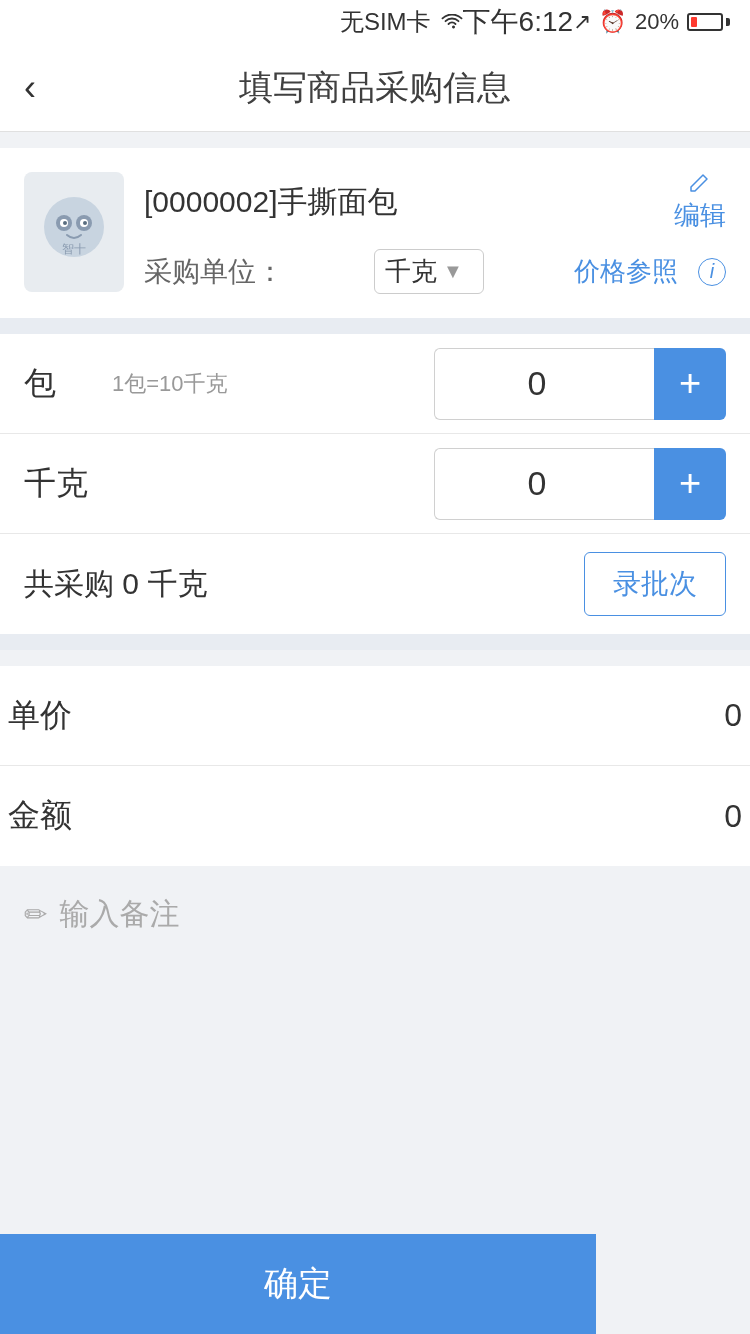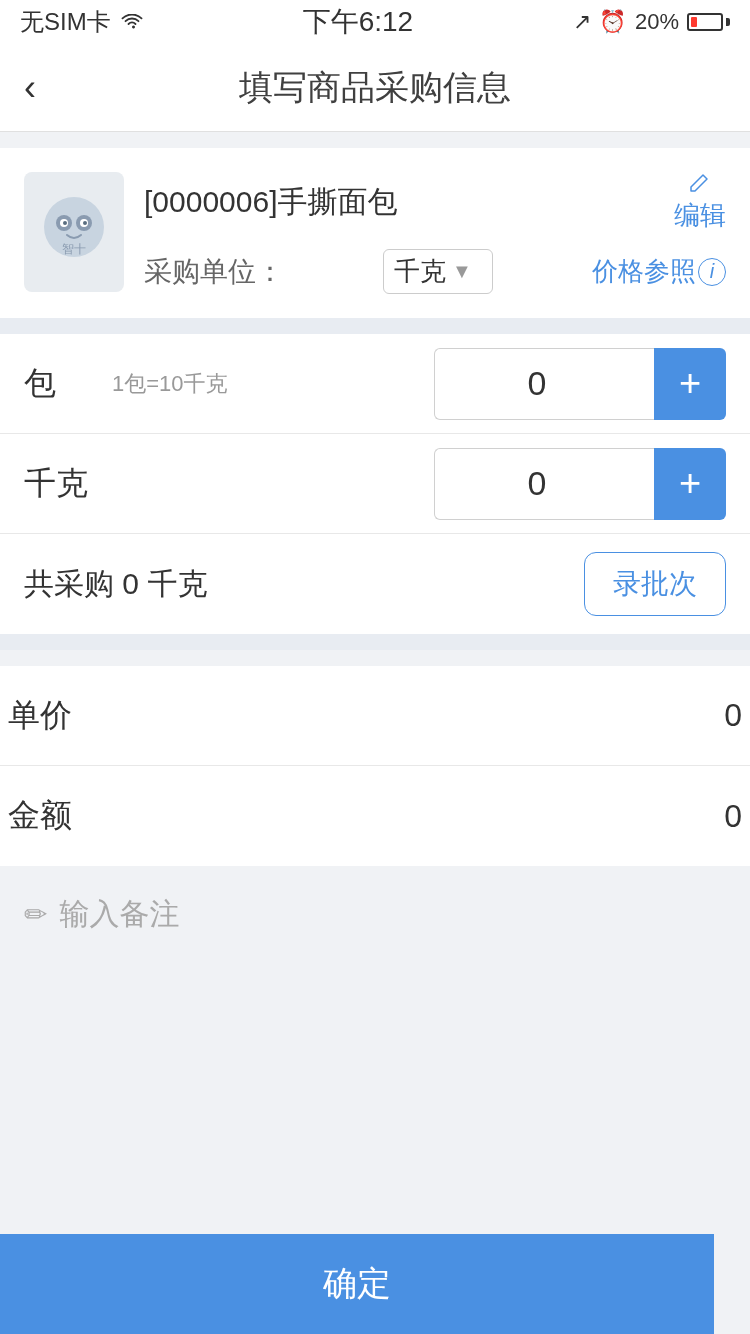--- a/index.html
+++ b/index.html
@@ -13,21 +13,21 @@
       color: #333;
     }
 
     
     .status-bar {
       width: 750px;
       height: 44px;
       background: #fff;
       display: flex;
       align-items: center;
-      justify-content: space-between;
+      justify-content: flex-end;
       padding: 0 20px;
       font-size: 24px;
       color: #333;
     }
     .status-left { display: flex; align-items: center; gap: 10px; }
     .status-center { font-size: 28px; font-weight: 500; }
     .status-right { display: flex; align-items: center; gap: 8px; font-size: 22px; }
     .battery-icon {
       display: inline-flex;
       align-items: center;
@@ -145,21 +145,21 @@
       gap: 6px;
       cursor: pointer;
     }
     .unit-select-text { }
     .unit-select-arrow { font-size: 20px; color: #999; }
     .price-ref {
       color: #4a90e2;
       font-size: 26px;
       display: flex;
       align-items: center;
-      gap: 2px;
+      gap: 20px;
       cursor: pointer;
     }
     .price-ref-icon {
       width: 28px;
       height: 28px;
       border: 1.5px solid #4a90e2;
       border-radius: 50%;
       display: inline-flex;
       align-items: center;
       justify-content: center;
@@ -239,21 +239,21 @@
     }
     .total-text {
       font-size: 30px;
       color: #333;
     }
     .batch-btn {
       border: 1.5px solid #4a90e2;
       color: #4a90e2;
       font-size: 28px;
       padding: 12px 28px;
-      border-radius: 12px;
+      border-radius: 6px;
       background: #fff;
       cursor: pointer;
     }
 
     
     .price-section {
       background: #fff;
       margin-top: 16px;
     }
     .price-row {
@@ -297,21 +297,21 @@
       background: #f0f2f5;
       flex: 1;
       min-height: 300px;
     }
 
     
     .confirm-bar {
       position: fixed;
       bottom: 0;
       left: 0;
-      width: 714px;
+      width: 596px;
       height: 100px;
       background: #4a90e2;
       display: flex;
       align-items: center;
       justify-content: center;
       cursor: pointer;
     }
     .confirm-text {
       font-size: 34px;
       color: #fff;
@@ -364,21 +364,21 @@
         <circle cx="46" cy="32" r="4" fill="#fff"></circle>
         <circle cx="27" cy="32" r="2" fill="#5a6e80"></circle>
         <circle cx="47" cy="32" r="2" fill="#5a6e80"></circle>
         <path d="M29 44 Q36 50 43 44" stroke="#8a9bb0" stroke-width="2" fill="none" stroke-linecap="round"></path>
         <text x="36" y="62" text-anchor="middle" font-size="12" fill="#8a9bb0" font-family="sans-serif">智十</text>
       </svg>
     </span>
   </div>
   <div class="product-info">
     <div class="product-name-row">
-      <span class="product-name">[0000006]手撕面包</span>
+      <span class="product-name">[0000002]手撕面包</span>
       <span class="edit-btn">
         <svg width="22" height="22" viewBox="0 0 22 22" style="margin-right:3px">
           <path d="M15 3l4 4L7 19H3v-4L15 3z" stroke="#4a90e2" stroke-width="1.5" fill="none" stroke-linejoin="round"></path>
         </svg>
         <span>编辑</span>
       </span>
     </div>
     <div class="unit-row">
       <span class="unit-label">采购单位：</span>
       <div class="unit-select">

